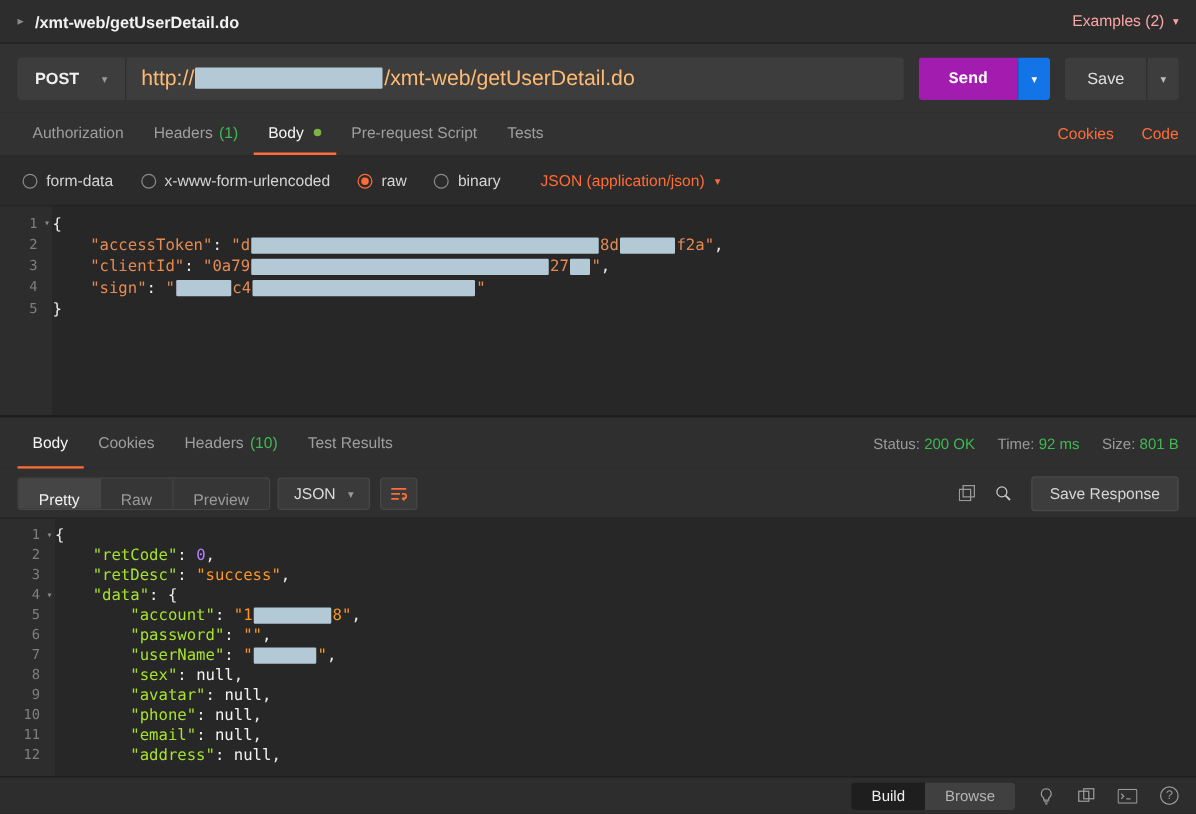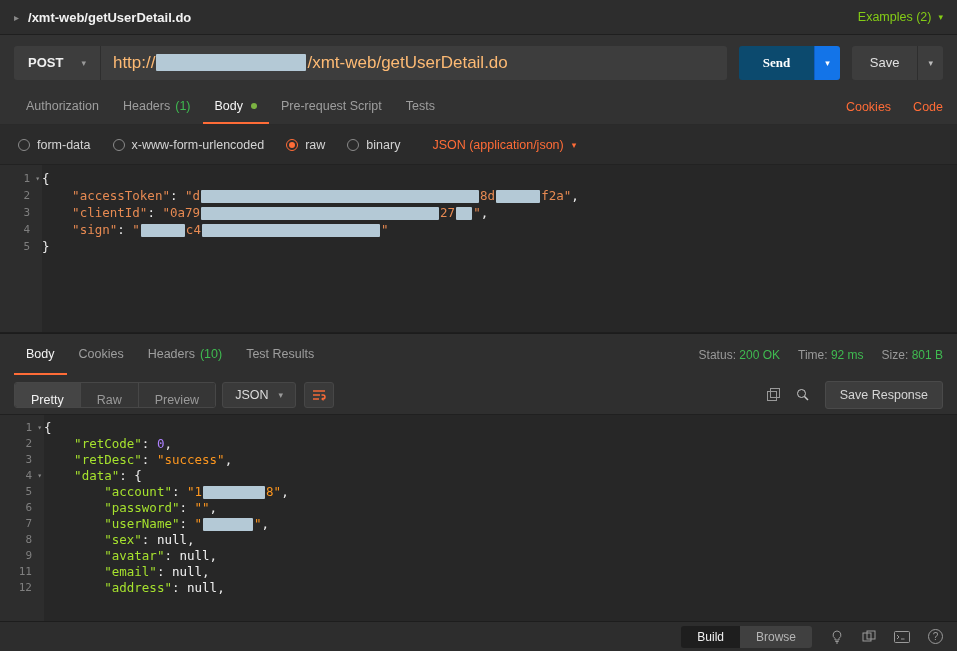--- a/index.html
+++ b/index.html
@@ -4,34 +4,34 @@
 <style>
   *{margin:0;padding:0;box-sizing:border-box;}
   html,body{width:957px;height:651px;overflow:hidden;}
   body{background:#262626;font-family:"Liberation Sans",sans-serif;color:#dcdcdc;font-size:13px;}
   .app{display:flex;flex-direction:column;width:957px;height:651px;}
 
   
   .topbar{flex:0 0 35px;background:#2d2d2d;display:flex;align-items:center;padding:0 14px;border-bottom:1px solid #1f1f1f;}
   .topbar .caret{color:#8a8a8a;font-size:10px;margin-right:9px;}
   .topbar .title{color:#f2f2f2;font-weight:bold;font-size:13px;}
-  .topbar .examples{margin-left:auto;color:#84cc16;font-size:12.5px;display:flex;align-items:center;gap:7px;cursor:pointer;}
+  .topbar .examples{margin-left:auto;color:#fca5a5;font-size:12.5px;display:flex;align-items:center;gap:7px;cursor:pointer;}
   .topbar .examples .dd{font-size:9px;}
 
   
   .request-bar{flex:0 0 55px;background:#323232;display:flex;align-items:center;padding:0 14px;}
   .url-group{display:flex;align-items:stretch;height:34px;background:#3d3d3d;border-radius:3px;flex:1 1 auto;overflow:hidden;}
   .method-select{display:flex;align-items:center;gap:18px;padding:0 14px;border-right:1px solid #2e2e2e;cursor:pointer;}
   .method-select .m{color:#f0f0f0;font-weight:bold;font-size:13px;}
   .method-select .dd{color:#9a9a9a;font-size:9px;}
   .url-field{flex:1 1 auto;display:flex;align-items:center;padding:0 12px;color:#fdba74;font-size:17px;white-space:nowrap;overflow:hidden;}
   .url-redact{display:inline-block;width:150px;height:17px;background:#b4c9d6;border-radius:1px;margin:0 1px;}
   .params-btn{display:flex;align-items:center;padding:0 18px;border-left:1px solid #2e2e2e;color:#cfcfcf;font-size:12.5px;cursor:pointer;}
   .send-group{display:flex;height:34px;margin-left:12px;border-radius:3px;overflow:hidden;}
-  .send-btn{background:#0c4a6e;border:none;color:#fff;font-size:13px;font-weight:bold;padding:0 24px;cursor:pointer;font-family:Liberation Serif, serif;}
+  .send-btn{background:#a21caf;border:none;color:#fff;font-size:13px;font-weight:bold;padding:0 24px;cursor:pointer;font-family:Liberation Mono, monospace;}
   .send-caret{background:#1374e8;border:none;border-left:1px solid #0f5fc4;color:#fff;font-size:9px;padding:0 10px;cursor:pointer;}
   .save-group{display:flex;height:34px;margin-left:12px;border-radius:3px;overflow:hidden;}
   .save-btn{background:#3d3d3d;border:none;color:#e0e0e0;font-size:13px;padding:0 18px;cursor:pointer;font-family:Liberation Sans, sans-serif;}
   .save-caret{background:#3d3d3d;border:none;border-left:1px solid #2e2e2e;color:#bdbdbd;font-size:9px;padding:0 10px;cursor:pointer;}
 
   
   .req-tabs{flex:0 0 35px;background:#323232;display:flex;align-items:stretch;padding:0 14px;border-bottom:1px solid #2a2a2a;}
   .tab{display:flex;align-items:center;gap:5px;padding:0 12px;color:#9e9e9e;font-size:12.5px;cursor:pointer;border-bottom:2px solid transparent;}
   .tab.active{color:#f5f5f5;border-bottom-color:#ff6c37;}
   .tab .count{color:#3fba50;}
@@ -303,20 +303,24 @@
         <span class="ln">7</span>
         <span class="cd"><span class="tk-ws">        </span><span class="tk-k">"userName"</span><span class="tk-p">: </span><span class="tk-s">"</span><span class="redact" style="width: 50px;"></span><span class="tk-s">"</span><span class="tk-p">,</span></span>
       </div>
       <div class="cl">
         <span class="ln">8</span>
         <span class="cd"><span class="tk-ws">        </span><span class="tk-k">"sex"</span><span class="tk-p">: </span><span class="tk-u">null</span><span class="tk-p">,</span></span>
       </div>
       <div class="cl">
         <span class="ln">9</span>
         <span class="cd"><span class="tk-ws">        </span><span class="tk-k">"avatar"</span><span class="tk-p">: </span><span class="tk-u">null</span><span class="tk-p">,</span></span>
+      </div>
+      <div class="cl">
+        <span class="ln">10</span>
+        <span class="cd"><span class="tk-ws">        </span><span class="tk-k">"phone"</span><span class="tk-p">: </span><span class="tk-u">null</span><span class="tk-p">,</span></span>
       </div>
       <div class="cl">
         <span class="ln">11</span>
         <span class="cd"><span class="tk-ws">        </span><span class="tk-k">"email"</span><span class="tk-p">: </span><span class="tk-u">null</span><span class="tk-p">,</span></span>
       </div>
       <div class="cl">
         <span class="ln">12</span>
         <span class="cd"><span class="tk-ws">        </span><span class="tk-k">"address"</span><span class="tk-p">: </span><span class="tk-u">null</span><span class="tk-p">,</span></span>
       </div>
     </div>

